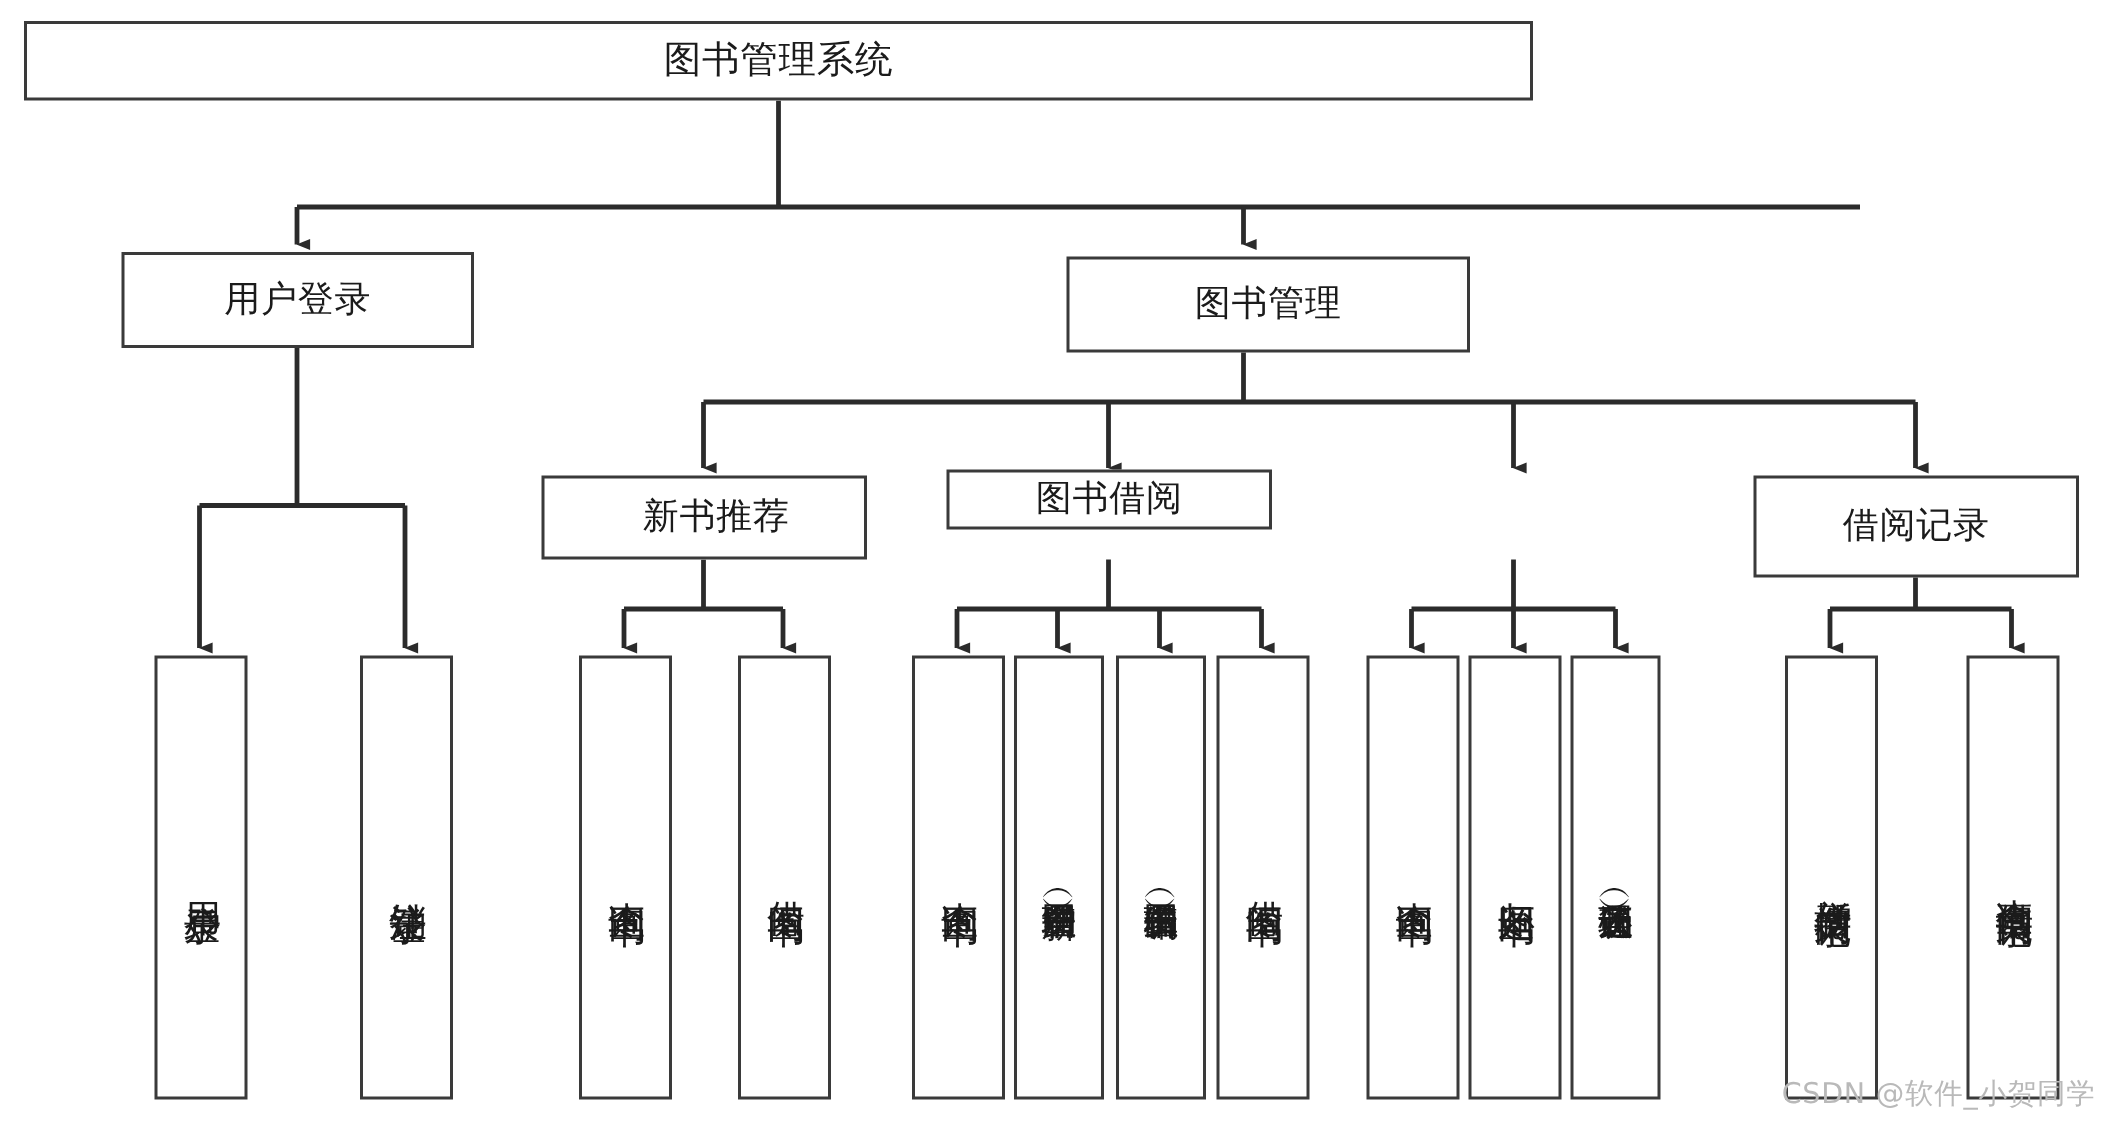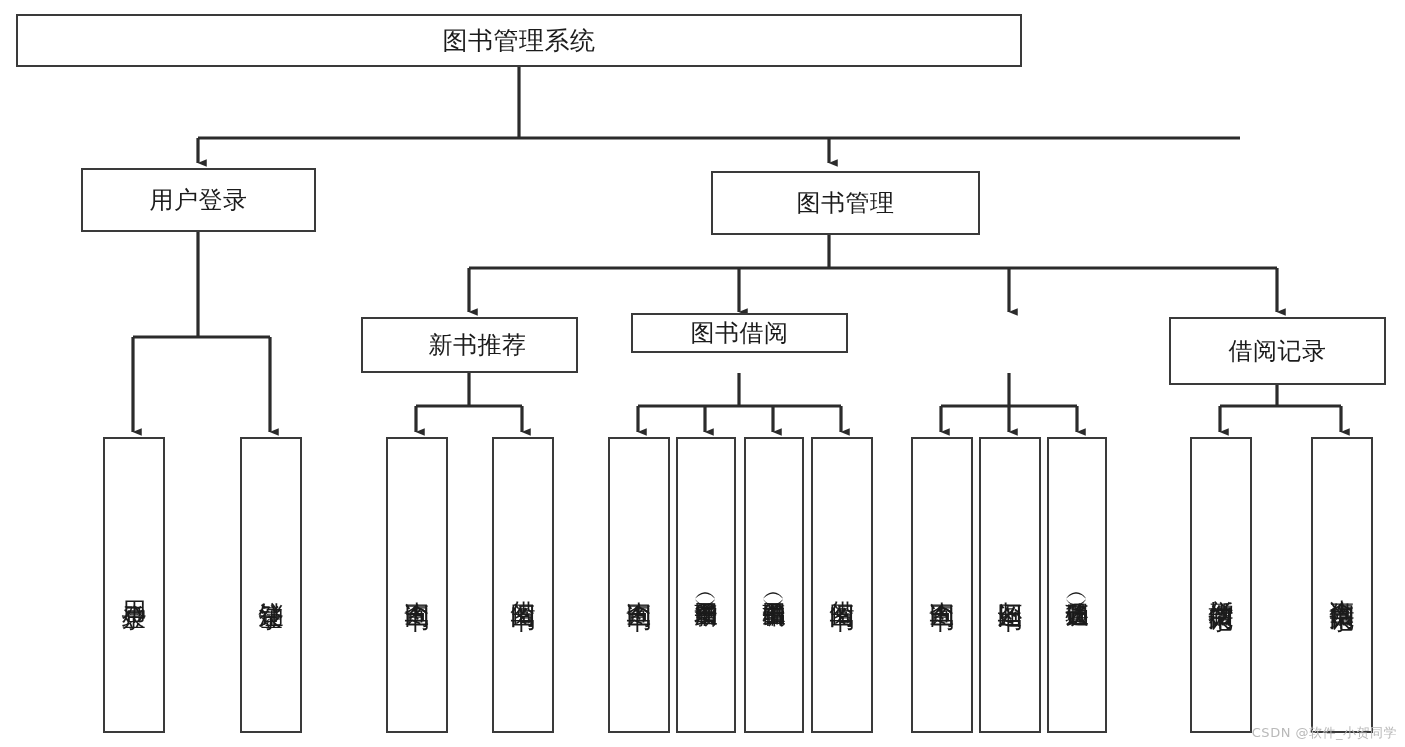--- a/index.html
+++ b/index.html
@@ -65,21 +65,21 @@
   }
   .node.vert.tight .label {
     font-size: 23px;
     letter-spacing: 0px;
     line-height: 1.0;
   }
   #watermark {
     position: absolute;
     right: 8px;
     bottom: 5px;
-    font-size: 13px;
+    font-size: 19px;
     color: #b9b9b9;
     letter-spacing: 0.5px;
     white-space: nowrap;
     font-family: "DejaVu Sans", sans-serif;
   }
 </style>
 </head>
 <body>
 
 <div id="canvas">

